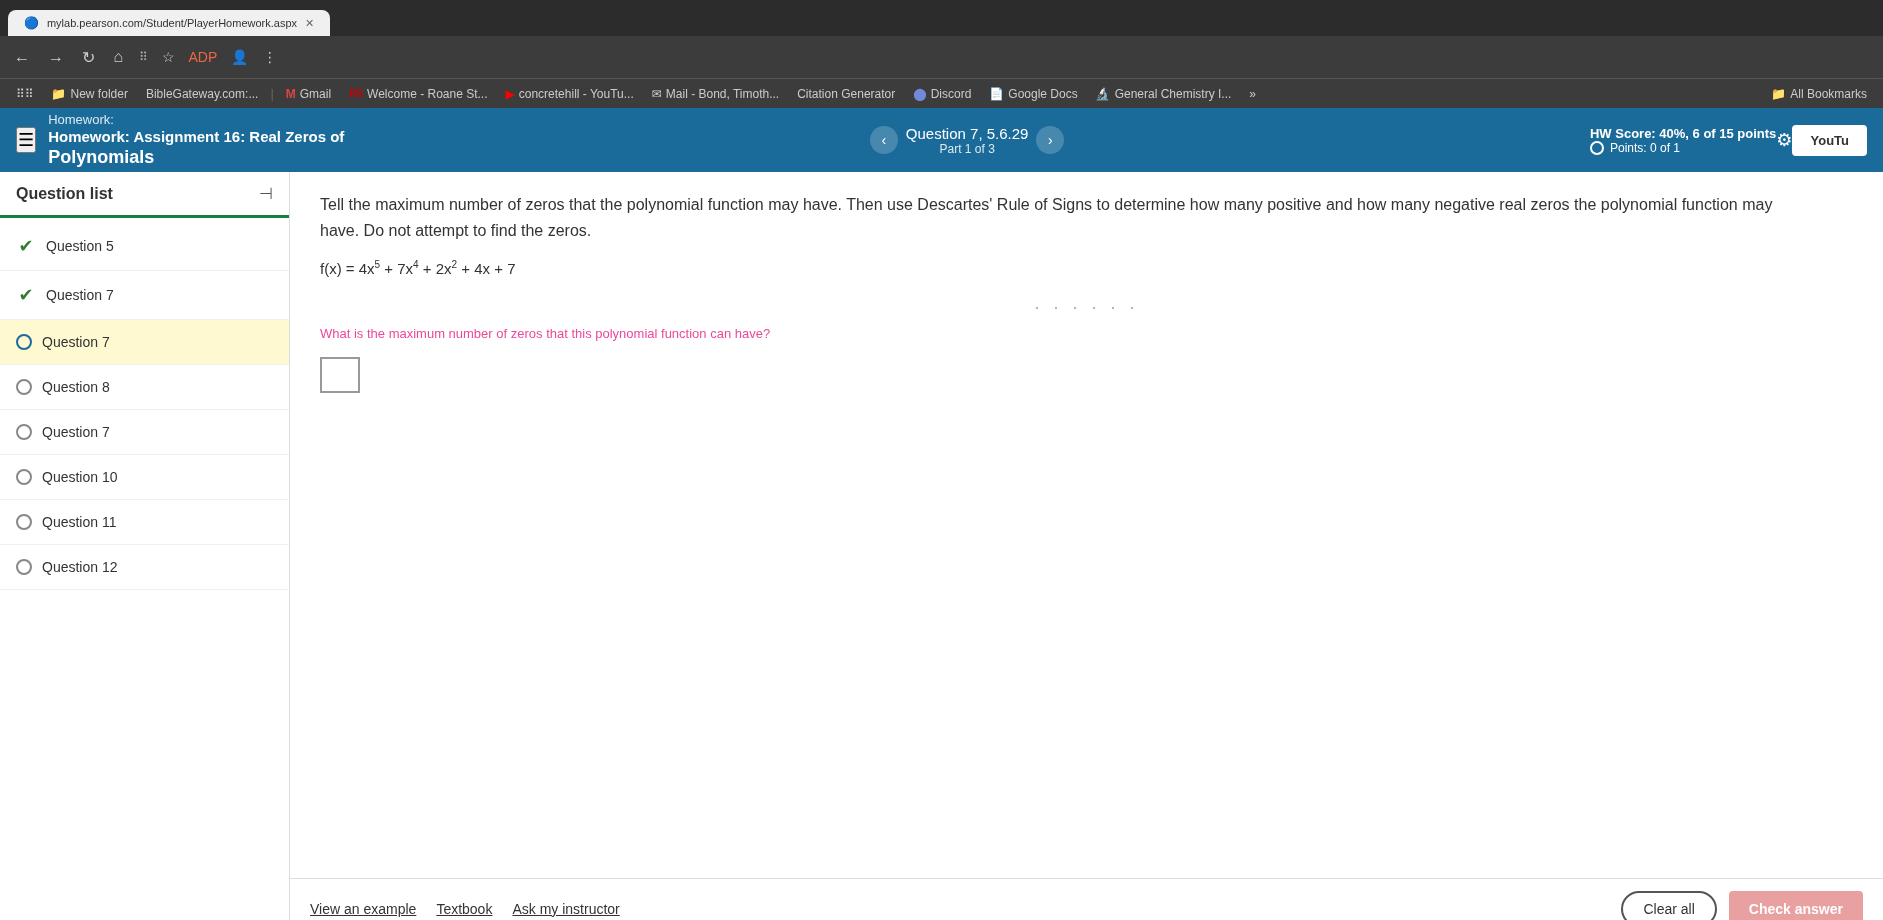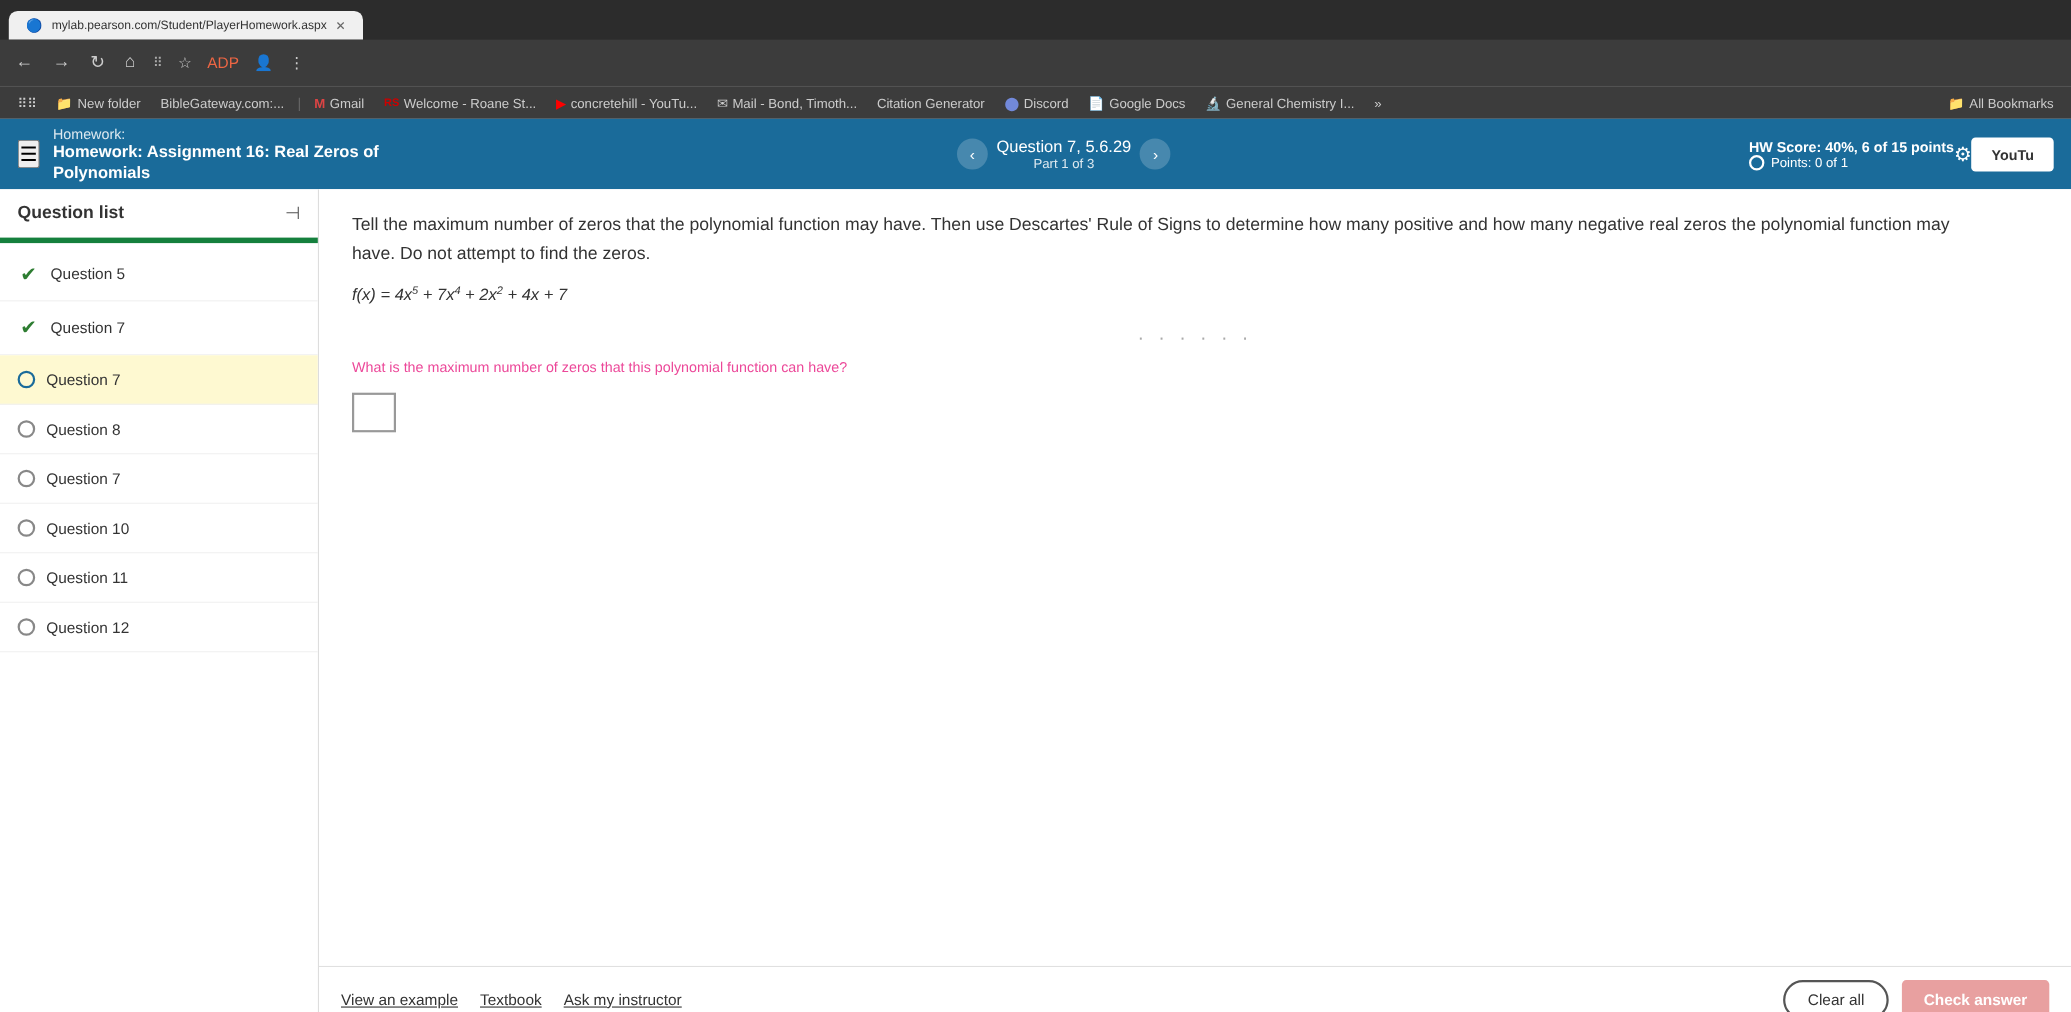--- a/index.html
+++ b/index.html
@@ -41,40 +41,40 @@
     .points-line { display: flex; align-items: center; gap: 6px; font-size: 12px; }
     .points-circle { width: 14px; height: 14px; border-radius: 50%; border: 2px solid #fff; display: inline-block; }
     .gear-btn { background: none; border: none; color: #fff; font-size: 18px; cursor: pointer; }
     .save-btn { background: #fff; color: #333; border: none; border-radius: 4px; padding: 8px 18px; font-weight: bold; cursor: pointer; font-size: 13px; }
 
     
     .main-layout { display: flex; flex: 1; overflow: hidden; }
 
     
     .sidebar { width: 290px; border-right: 1px solid #ddd; background: #fff; display: flex; flex-direction: column; overflow: hidden; }
-    .sidebar-header { display: flex; align-items: center; justify-content: space-between; padding: 12px 16px; border-bottom: 5px solid #15803d; }
+    .sidebar-header { display: flex; align-items: center; justify-content: space-between; padding: 12px 16px; border-bottom: 3px solid #15803d; }
     .sidebar-title { font-size: 16px; font-weight: bold; color: #333; }
     .collapse-btn { background: none; border: none; cursor: pointer; font-size: 16px; color: #555; }
     .question-list { flex: 1; overflow-y: auto; padding: 4px 0; }
     .q-item { display: flex; align-items: center; gap: 10px; padding: 14px 16px; cursor: pointer; border-bottom: 1px solid #f0f0f0; }
     .q-item.active { background: #fef9d1; }
     .q-item.completed { color: #333; }
     .q-icon { width: 20px; height: 20px; display: flex; align-items: center; justify-content: center; font-size: 14px; }
     .q-icon.check { color: #2e7d32; font-size: 18px; }
     .q-icon.circle { width: 16px; height: 16px; border-radius: 50%; border: 2px solid #888; flex-shrink: 0; }
     .q-icon.circle.active-circle { border-color: #1a6b9a; }
     .q-label-text { font-size: 14px; color: #333; }
 
     
     .content-area { flex: 1; display: flex; flex-direction: column; background: #f5f5f5; overflow: hidden; }
     .question-area { flex: 1; padding: 20px 30px; overflow-y: auto; background: #fff; position: relative; }
 
     .instruction-text { font-size: 16px; color: #333; line-height: 1.6; margin-bottom: 16px; max-width: 95%; }
 
-    .formula-line { font-size: 15px; color: #333; margin-bottom: 20px; font-style: italic; display: flex; align-items: center; gap: 4px; }
+    .formula-line { font-size: 15px; color: #333; margin-bottom: 20px; display: flex; align-items: center; gap: 4px; }
     .formula-line sup { font-size: 10px; }
 
     .divider-dots { text-align: center; color: #aaa; margin: 8px 0; font-size: 18px; letter-spacing: 4px; }
 
     .sub-question { font-size: 13px; color: #ec4899; margin-bottom: 16px; }
 
     .answer-box { width: 40px; height: 36px; border: 2px solid #aaa; background: #fff; display: inline-block; cursor: text; }
 
     
     .bottom-toolbar { background: #fff; border-top: 1px solid #ddd; padding: 14px 20px; display: flex; align-items: center; justify-content: space-between; height: 60px; }
@@ -165,21 +165,21 @@
 
 <div class="app-wrapper">
 
 
   <div class="hw-header">
     <div class="hw-title-section">
       <button class="hw-menu-icon">☰</button>
       <div class="hw-title">
         <div style="font-size:13px; opacity:0.85;">Homework:</div>
         <h2 style="font-size:15px;">Homework: Assignment 16: Real Zeros of</h2>
-        <span style="font-size:15px; font-weight:bold;">Polynomials</span>
+        <span style="font-size:18px; font-weight:bold;">Polynomials</span>
       </div>
     </div>
 
     <div class="hw-nav-section">
       <button class="nav-arrow">‹</button>
       <div class="question-info">
         <div class="q-label">Question 7, 5.6.29</div>
         <div class="q-sub">Part 1 of 3</div>
       </div>
       <button class="nav-arrow">›</button>

